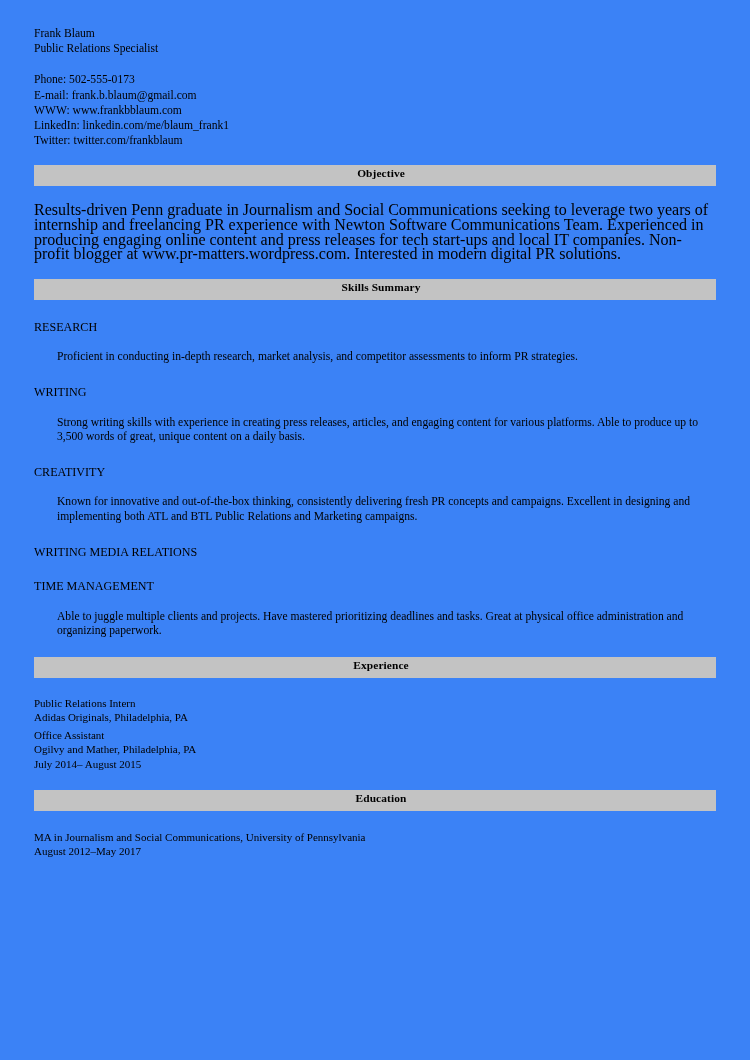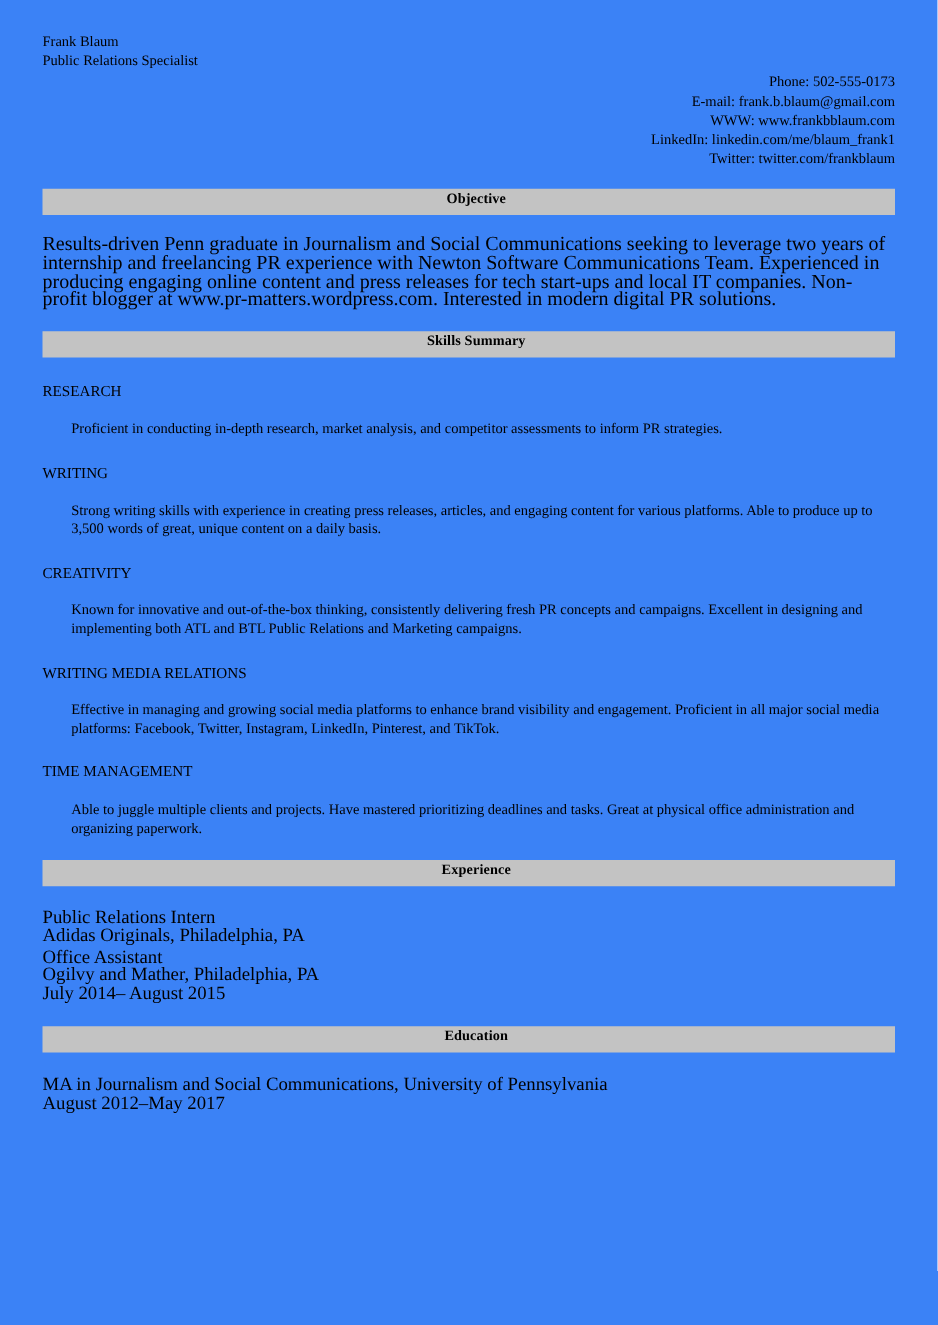--- a/index.html
+++ b/index.html
@@ -28,24 +28,23 @@
 
   
   .identity {
     font-size: 11.6px;
     line-height: 15.2px;
   }
   .identity .line {
     white-space: pre;
   }
   .contact {
-    margin-top: 2px;
+    margin-top: 16px;
     font-size: 11.6px;
     line-height: 15.2px;
-    text-align: right;
   }
   .contact .line {
     white-space: pre;
   }
 
   
   .section-bar {
     background: #c3c3c3;
     height: 21px;
     line-height: 16px;
@@ -75,21 +74,21 @@
   }
   .skill-body {
     font-size: 11.6px;
     line-height: 14.6px;
     margin-top: 16px;
     margin-left: 23px;
   }
 
   
   .entry {
-    font-size: 15px;
+    font-size: 11px;
     line-height: 14.4px;
   }
   .entry .line {
     white-space: pre;
   }
   .entry-first { margin-top: 18px; }
   .entry-next  { margin-top: 3px; }
   .edu-entry   { margin-top: 19px; }
 </style>
 </head>
@@ -119,21 +118,20 @@
     <div class="skill-title">RESEARCH</div>
     <div class="skill-body">Proficient in conducting in-depth research, market analysis, and competitor assessments to inform PR strategies.</div>
 
     <div class="skill-title">WRITING</div>
     <div class="skill-body">Strong writing skills with experience in creating press releases, articles, and engaging content for various platforms. Able to produce up to 3,500 words of great, unique content on a daily basis.</div>
 
     <div class="skill-title">CREATIVITY</div>
     <div class="skill-body">Known for innovative and out-of-the-box thinking, consistently delivering fresh PR concepts and campaigns. Excellent in designing and implementing both ATL and BTL Public Relations and Marketing campaigns.</div>
 
     <div class="skill-title">WRITING MEDIA RELATIONS</div>
-    <div class="skill-body">Effective in managing and growing social media platforms to enhance brand visibility and engagement. Proficient in all major social media platforms: Facebook, Twitter, Instagram, LinkedIn, Pinterest, and TikTok.</div>
 
     <div class="skill-title">TIME MANAGEMENT</div>
     <div class="skill-body">Able to juggle multiple clients and projects. Have mastered prioritizing deadlines and tasks. Great at physical office administration and organizing paperwork.</div>
 
     <div class="section-bar bar-experience">Experience</div>
 
     <div class="entry entry-first">
       <div class="line">Public Relations Intern</div>
       <div class="line">Adidas Originals, Philadelphia, PA</div>
     </div>

